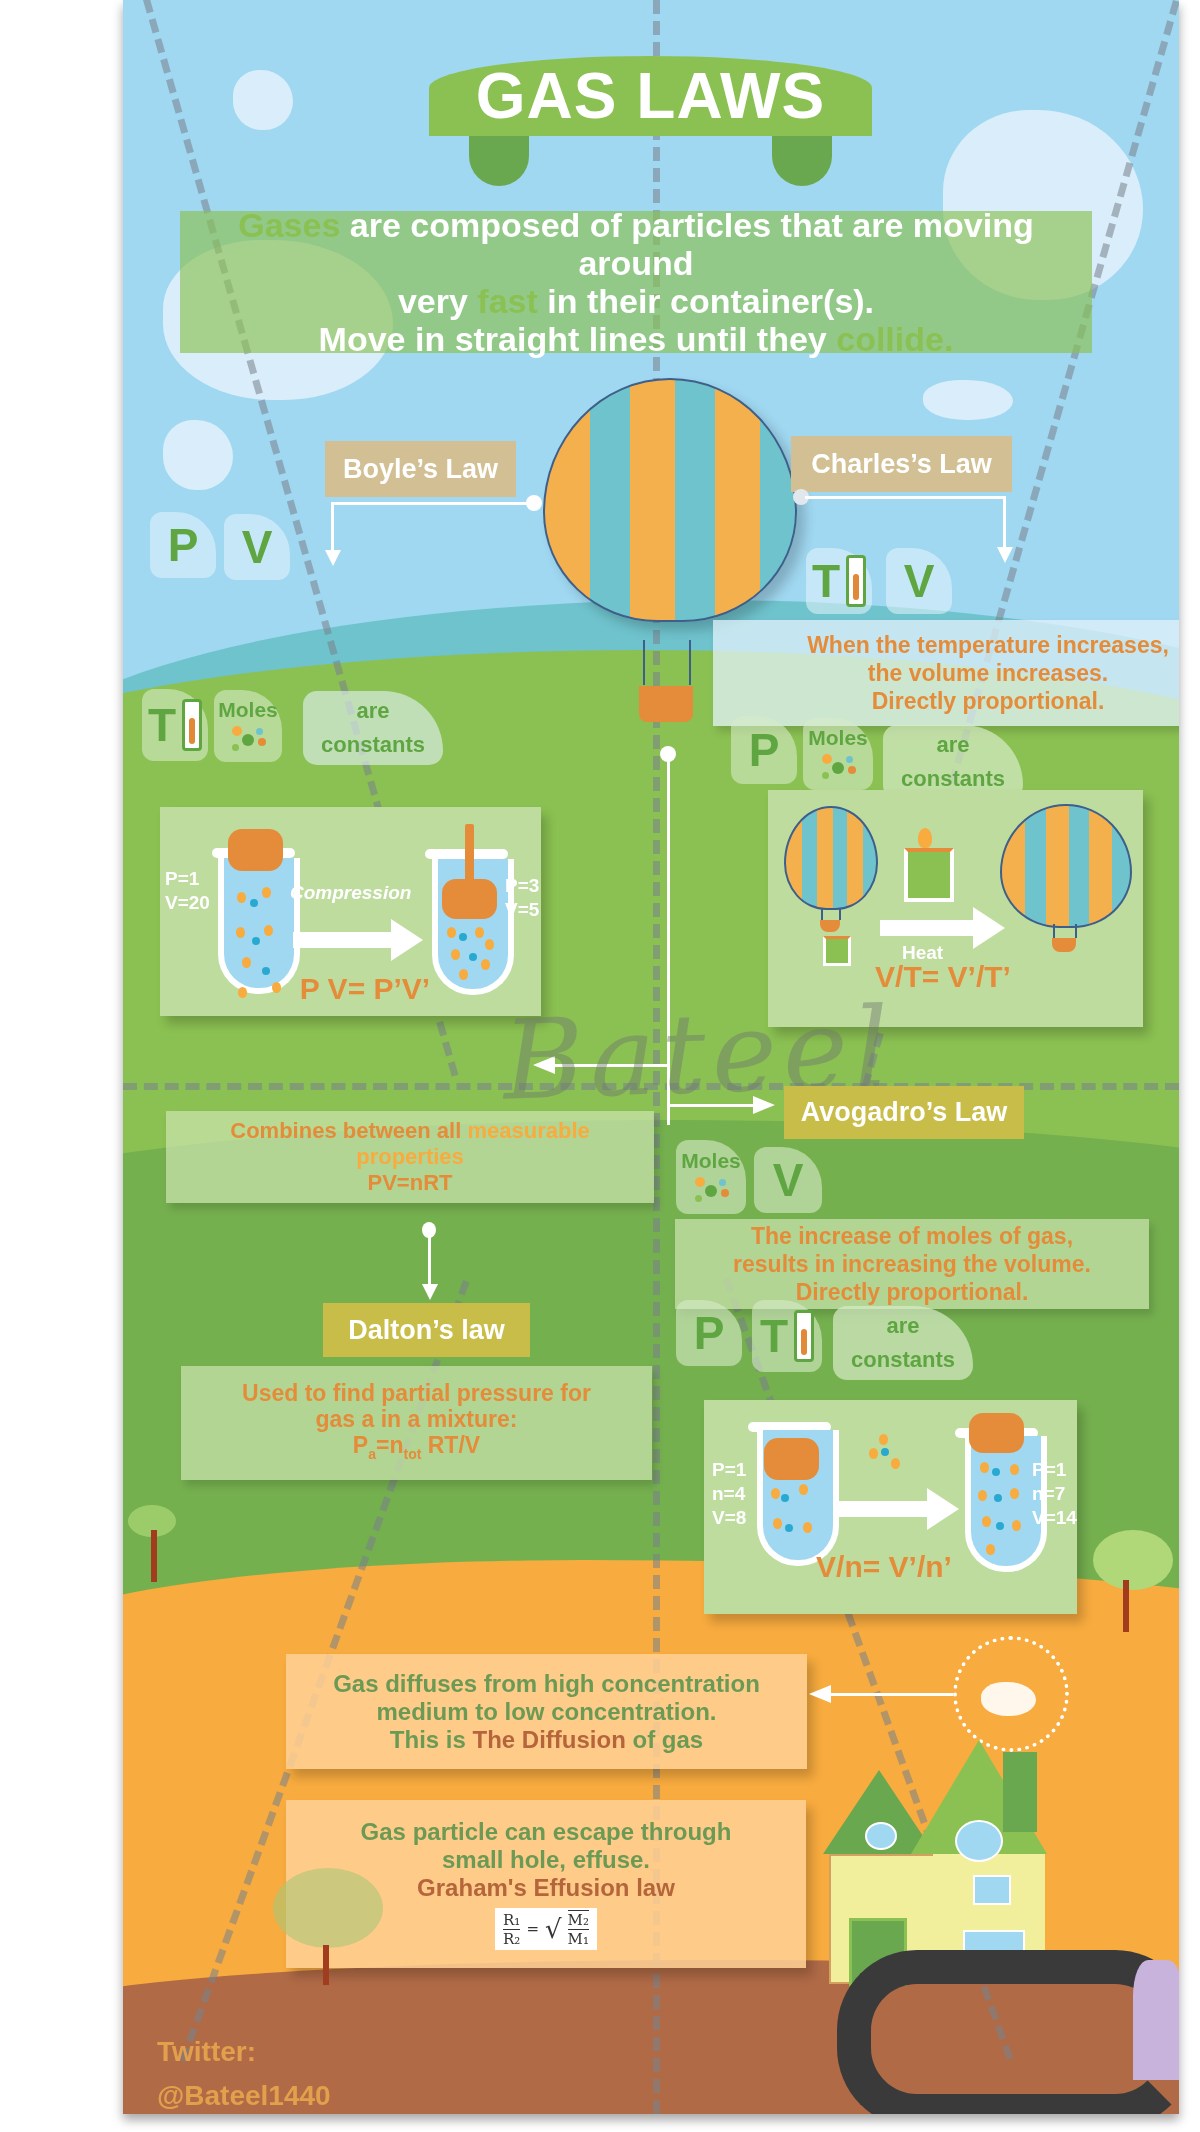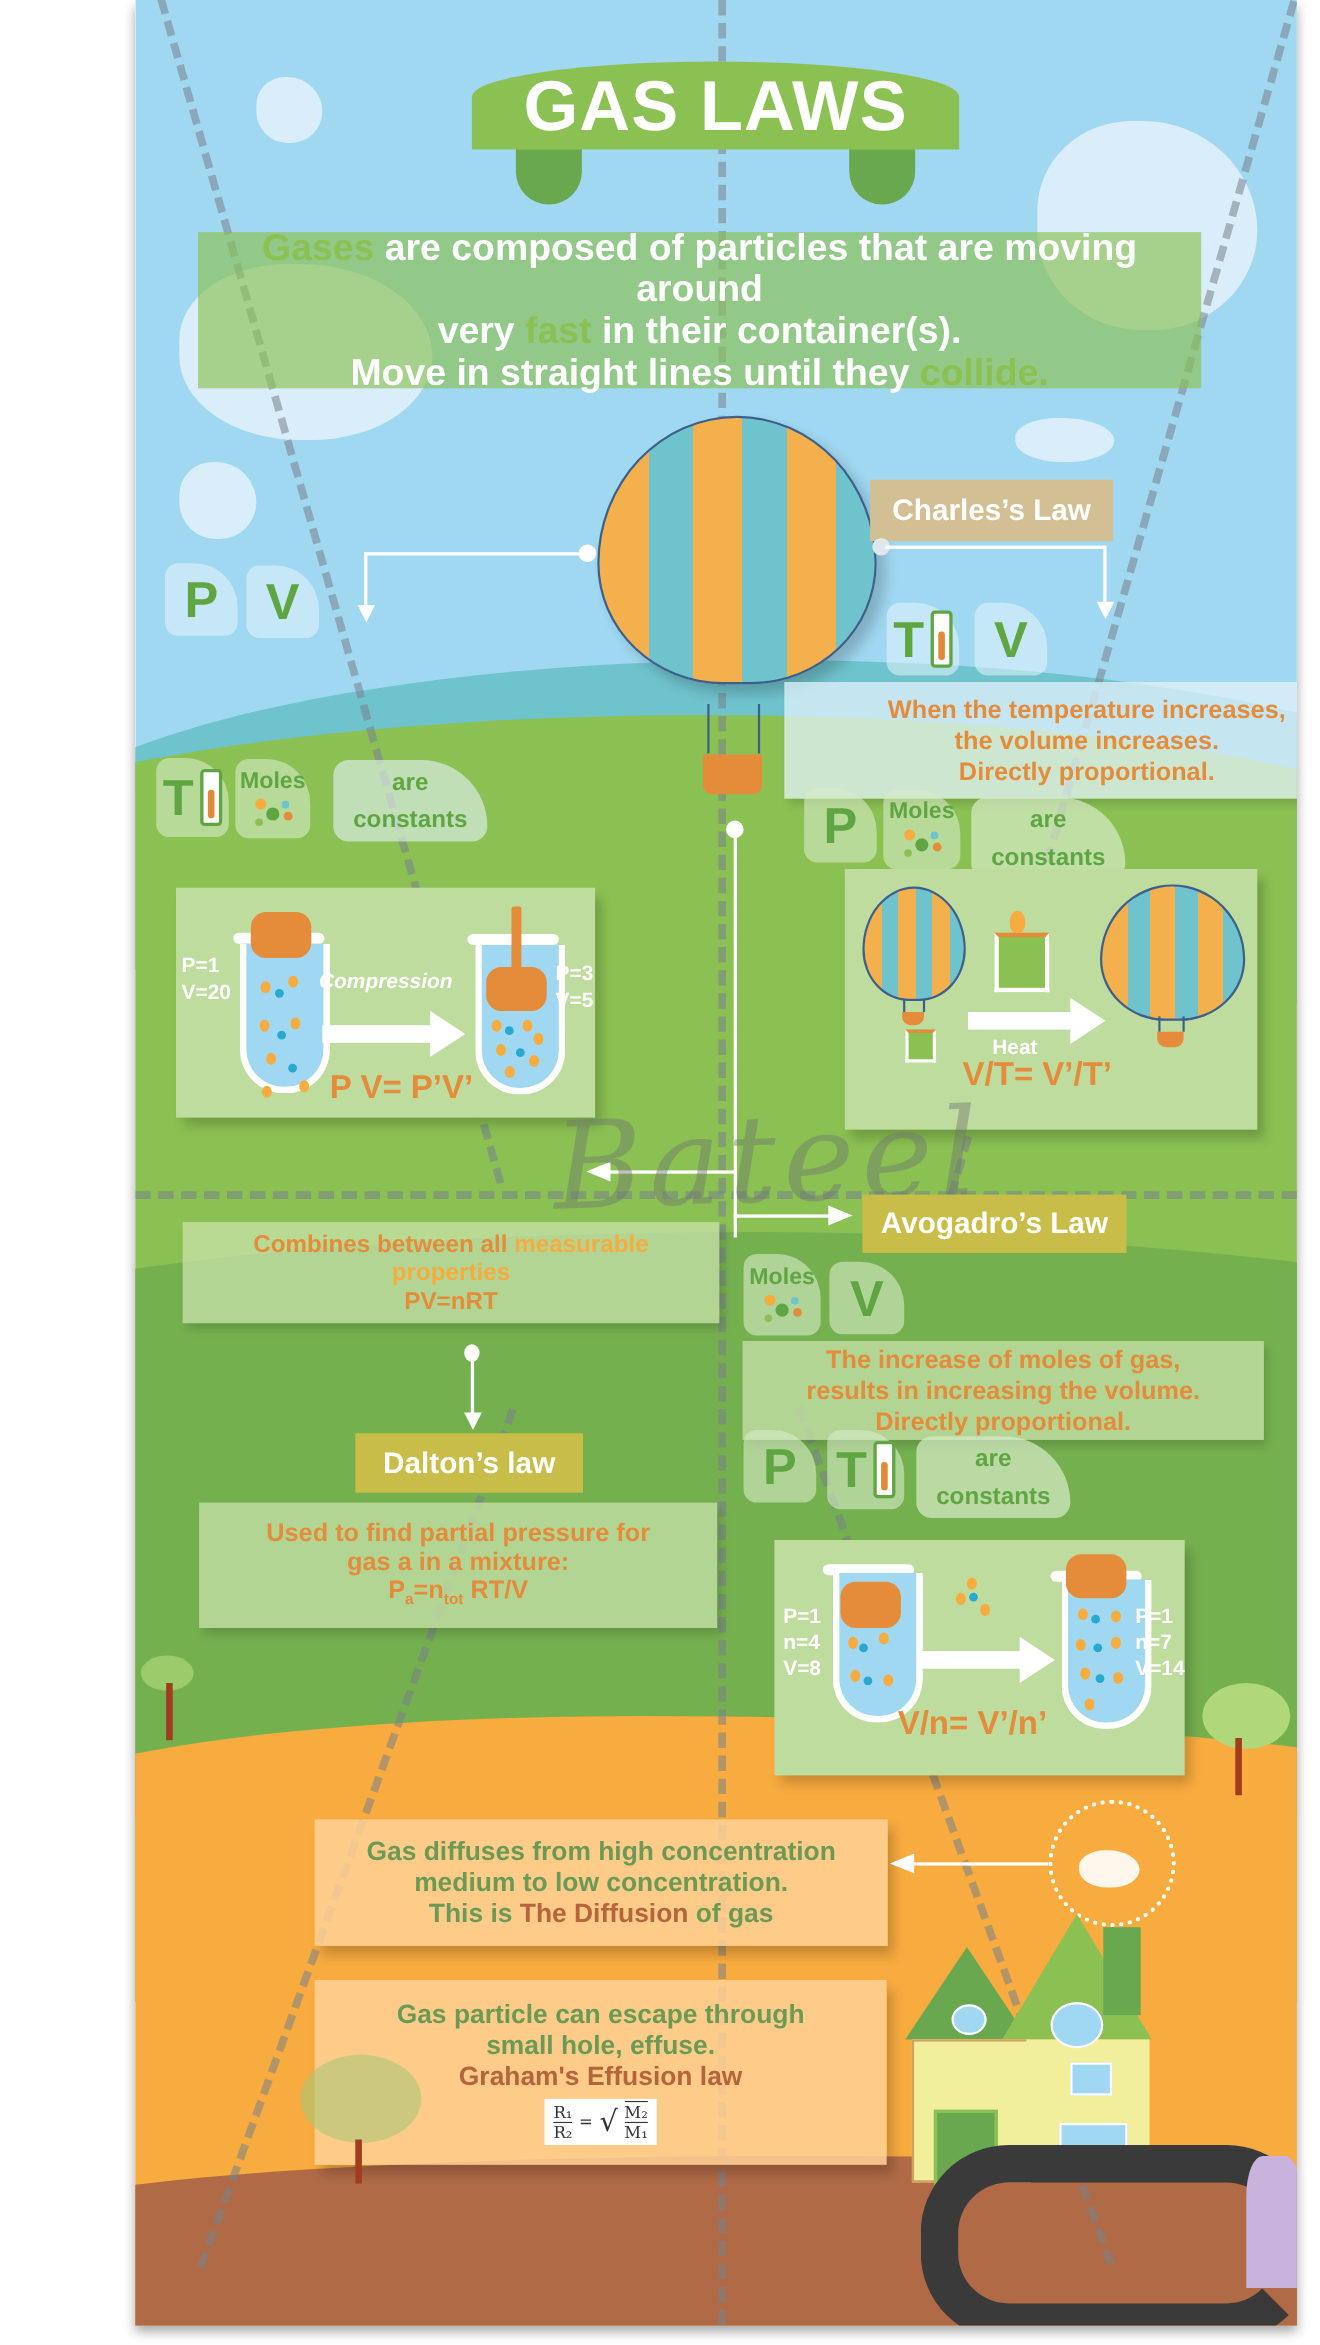--- a/index.html
+++ b/index.html
@@ -116,20 +116,21 @@
       <span class="g">Gases</span><span> are composed of particles that are moving around</span><br>
       <span>very </span><span class="g">fast</span><span> in their container(s).</span><br>
       <span>Move in straight lines until they </span><span class="g">collide.</span>
     </div>
   </div>
 
   <div class="balloon" style="left:420px;top:378px;width:250px;height:240px;box-shadow:8px 8px 12px rgba(0,0,0,0.2);"></div>
   <div class="ropes" style="left:520px;top:640px;width:44px;height:45px;"></div>
   <div class="basket" style="left:516px;top:686px;width:54px;height:36px;"></div>
 
+  <div class="label tan" style="left:202px;top:441px;width:191px;height:56px;">Boyle’s Law</div>
   <div class="line" style="left:208px;top:502px;width:200px;height:3px;"></div>
   <div class="dot" style="left:403px;top:495px;"></div>
   <div class="line" style="left:208px;top:502px;width:3px;height:50px;"></div>
   <div class="ah down" style="left:202px;top:550px;"></div>
 
   <div class="tile" style="left:27px;top:512px;width:66px;height:66px;">
       <span class="big">P</span>
     </div>
   <div class="tile" style="left:101px;top:514px;width:66px;height:66px;">
       <span class="big">V</span>
@@ -400,13 +401,17 @@
     <div style="position:absolute;left:26px;top:178px;width:52px;height:62px;background:#6aa84f;border:3px solid #8bc152;"></div>
     <div style="position:absolute;left:140px;top:190px;width:58px;height:46px;background:#a0d8f1;border:2px solid #fff;"></div>
     <div style="position:absolute;left:150px;top:135px;width:34px;height:26px;background:#a0d8f1;border:2px solid #fff;"></div>
     <div style="position:absolute;left:132px;top:80px;width:44px;height:38px;border-radius:50%;background:#a0d8f1;border:2px solid #fff;"></div>
     <div style="position:absolute;left:42px;top:82px;width:28px;height:24px;border-radius:50%;background:#a0d8f1;border:2px solid #fff;"></div>
   </div>
 
   <div class="road" style="left:714px;top:1950px;width:290px;height:110px;border-radius:80px 80px 80px 80px;border-right-color:transparent;"></div>
   <div style="position:absolute;left:1010px;top:1960px;width:50px;height:120px;background:#c7b3dc;border-radius:30% 30% 0 0;"></div>
 
+  <div class="twitter">
+    <div>Twitter:</div>
+    <div>@Bateel1440</div>
+  </div>
 </div>
 
 </body></html>

